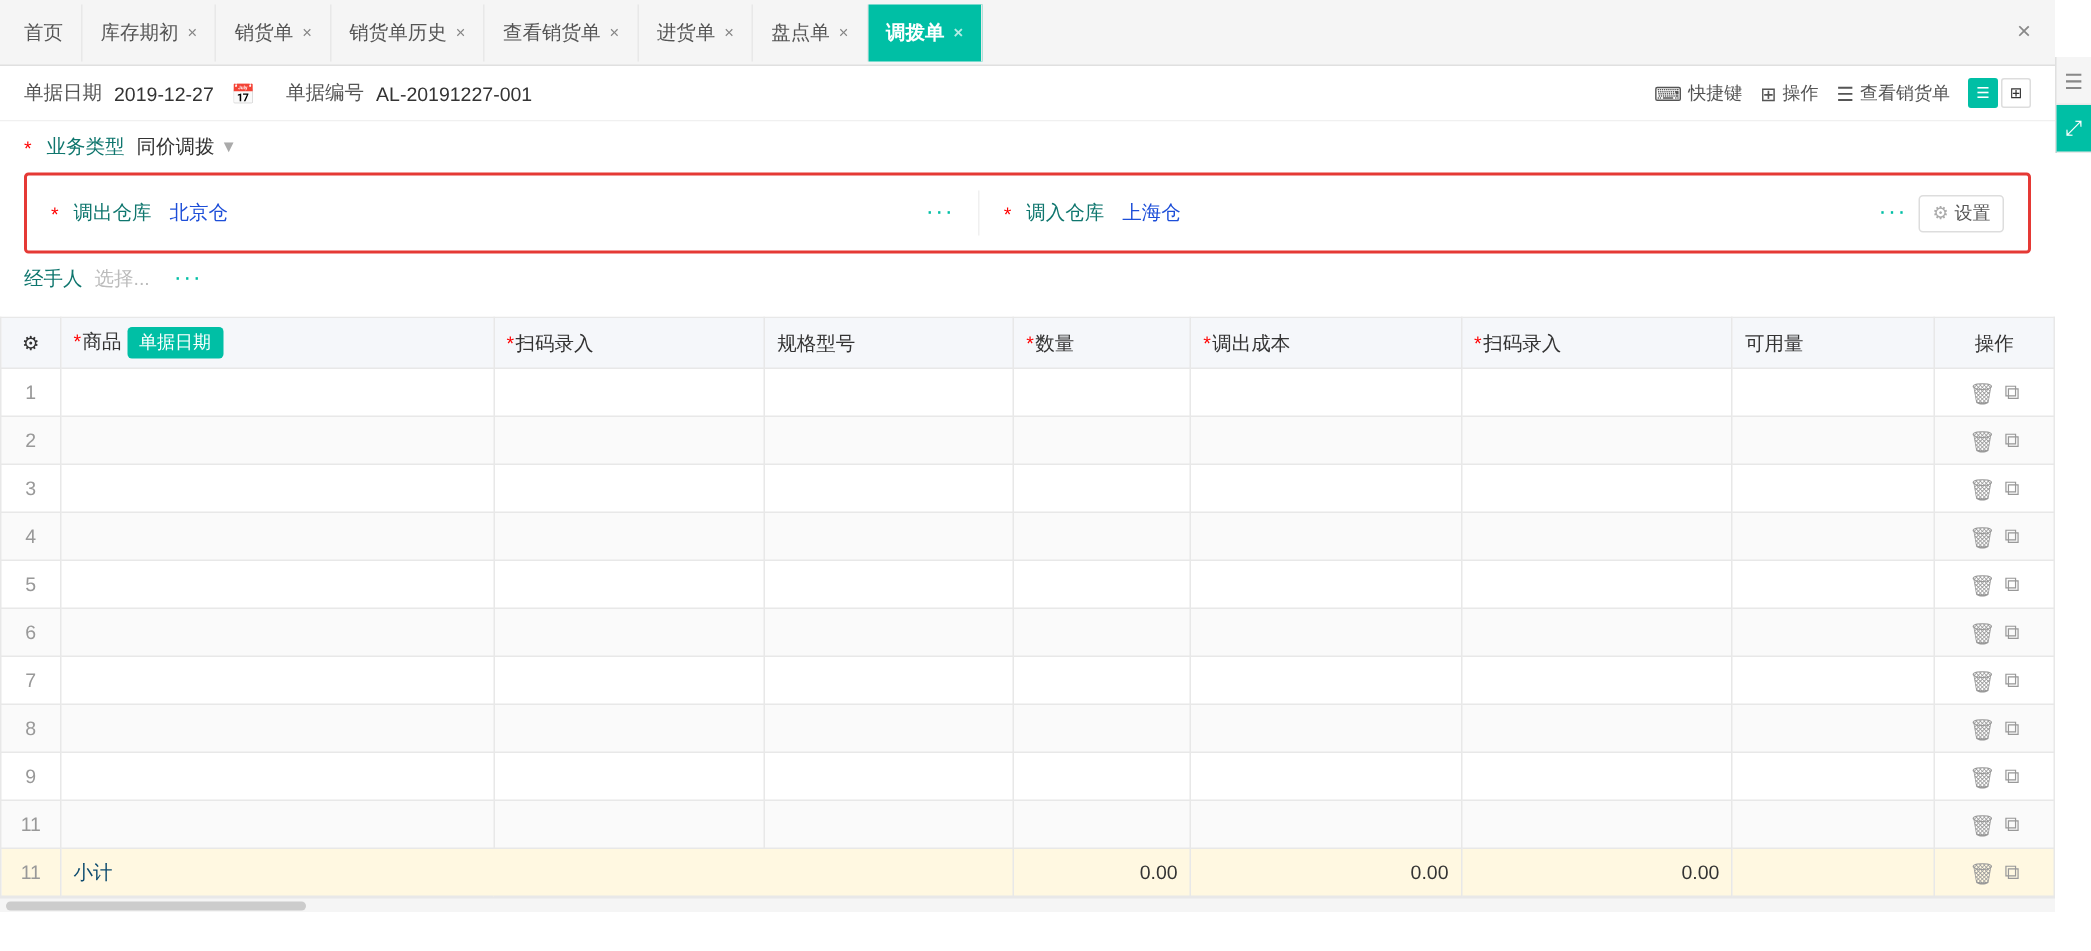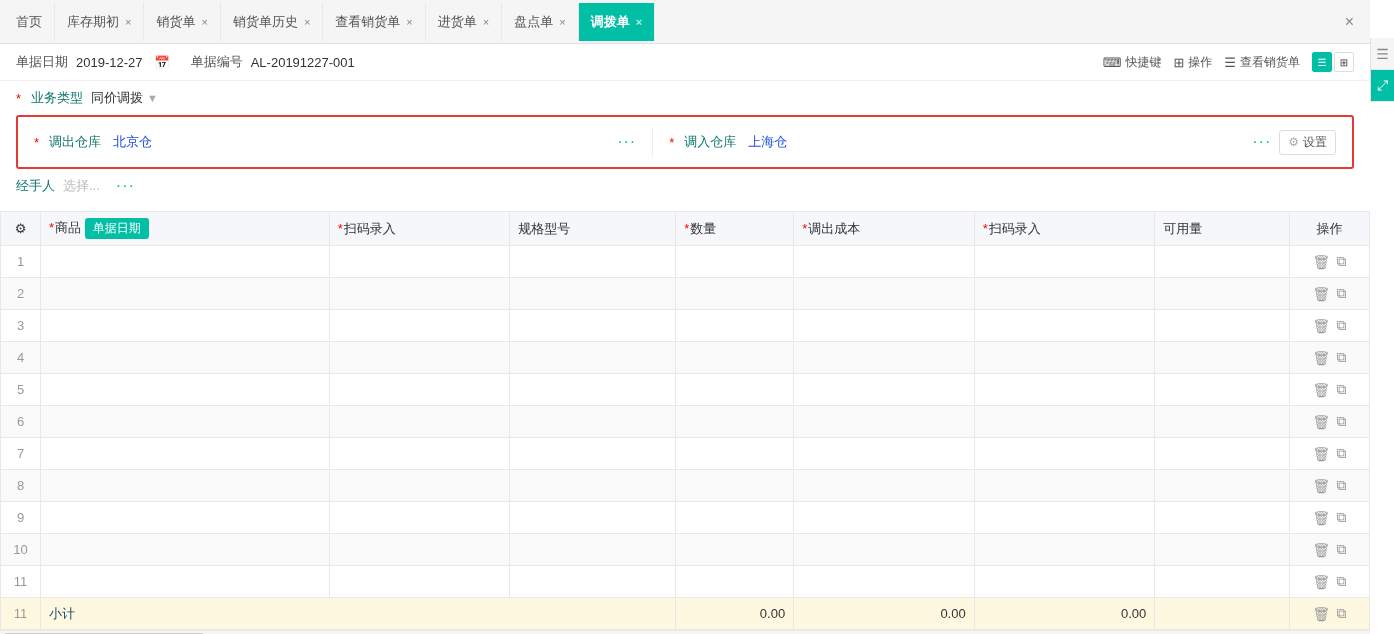--- a/index.html
+++ b/index.html
@@ -362,36 +362,20 @@
     <td></td>
     <td>
       <div class="action-cell">
         <span class="action-icon">🗑</span>
         <span class="action-icon">⧉</span>
       </div>
     </td>
   </tr>
           <tr>
     <td class="row-num">9</td>
-    <td></td>
-    <td></td>
-    <td></td>
-    <td></td>
-    <td></td>
-    <td></td>
-    <td></td>
-    <td>
-      <div class="action-cell">
-        <span class="action-icon">🗑</span>
-        <span class="action-icon">⧉</span>
-      </div>
-    </td>
-  </tr>
-          <tr>
-    <td class="row-num">10</td>
     <td></td>
     <td></td>
     <td></td>
     <td></td>
     <td></td>
     <td></td>
     <td></td>
     <td>
       <div class="action-cell">
         <span class="action-icon">🗑</span>

